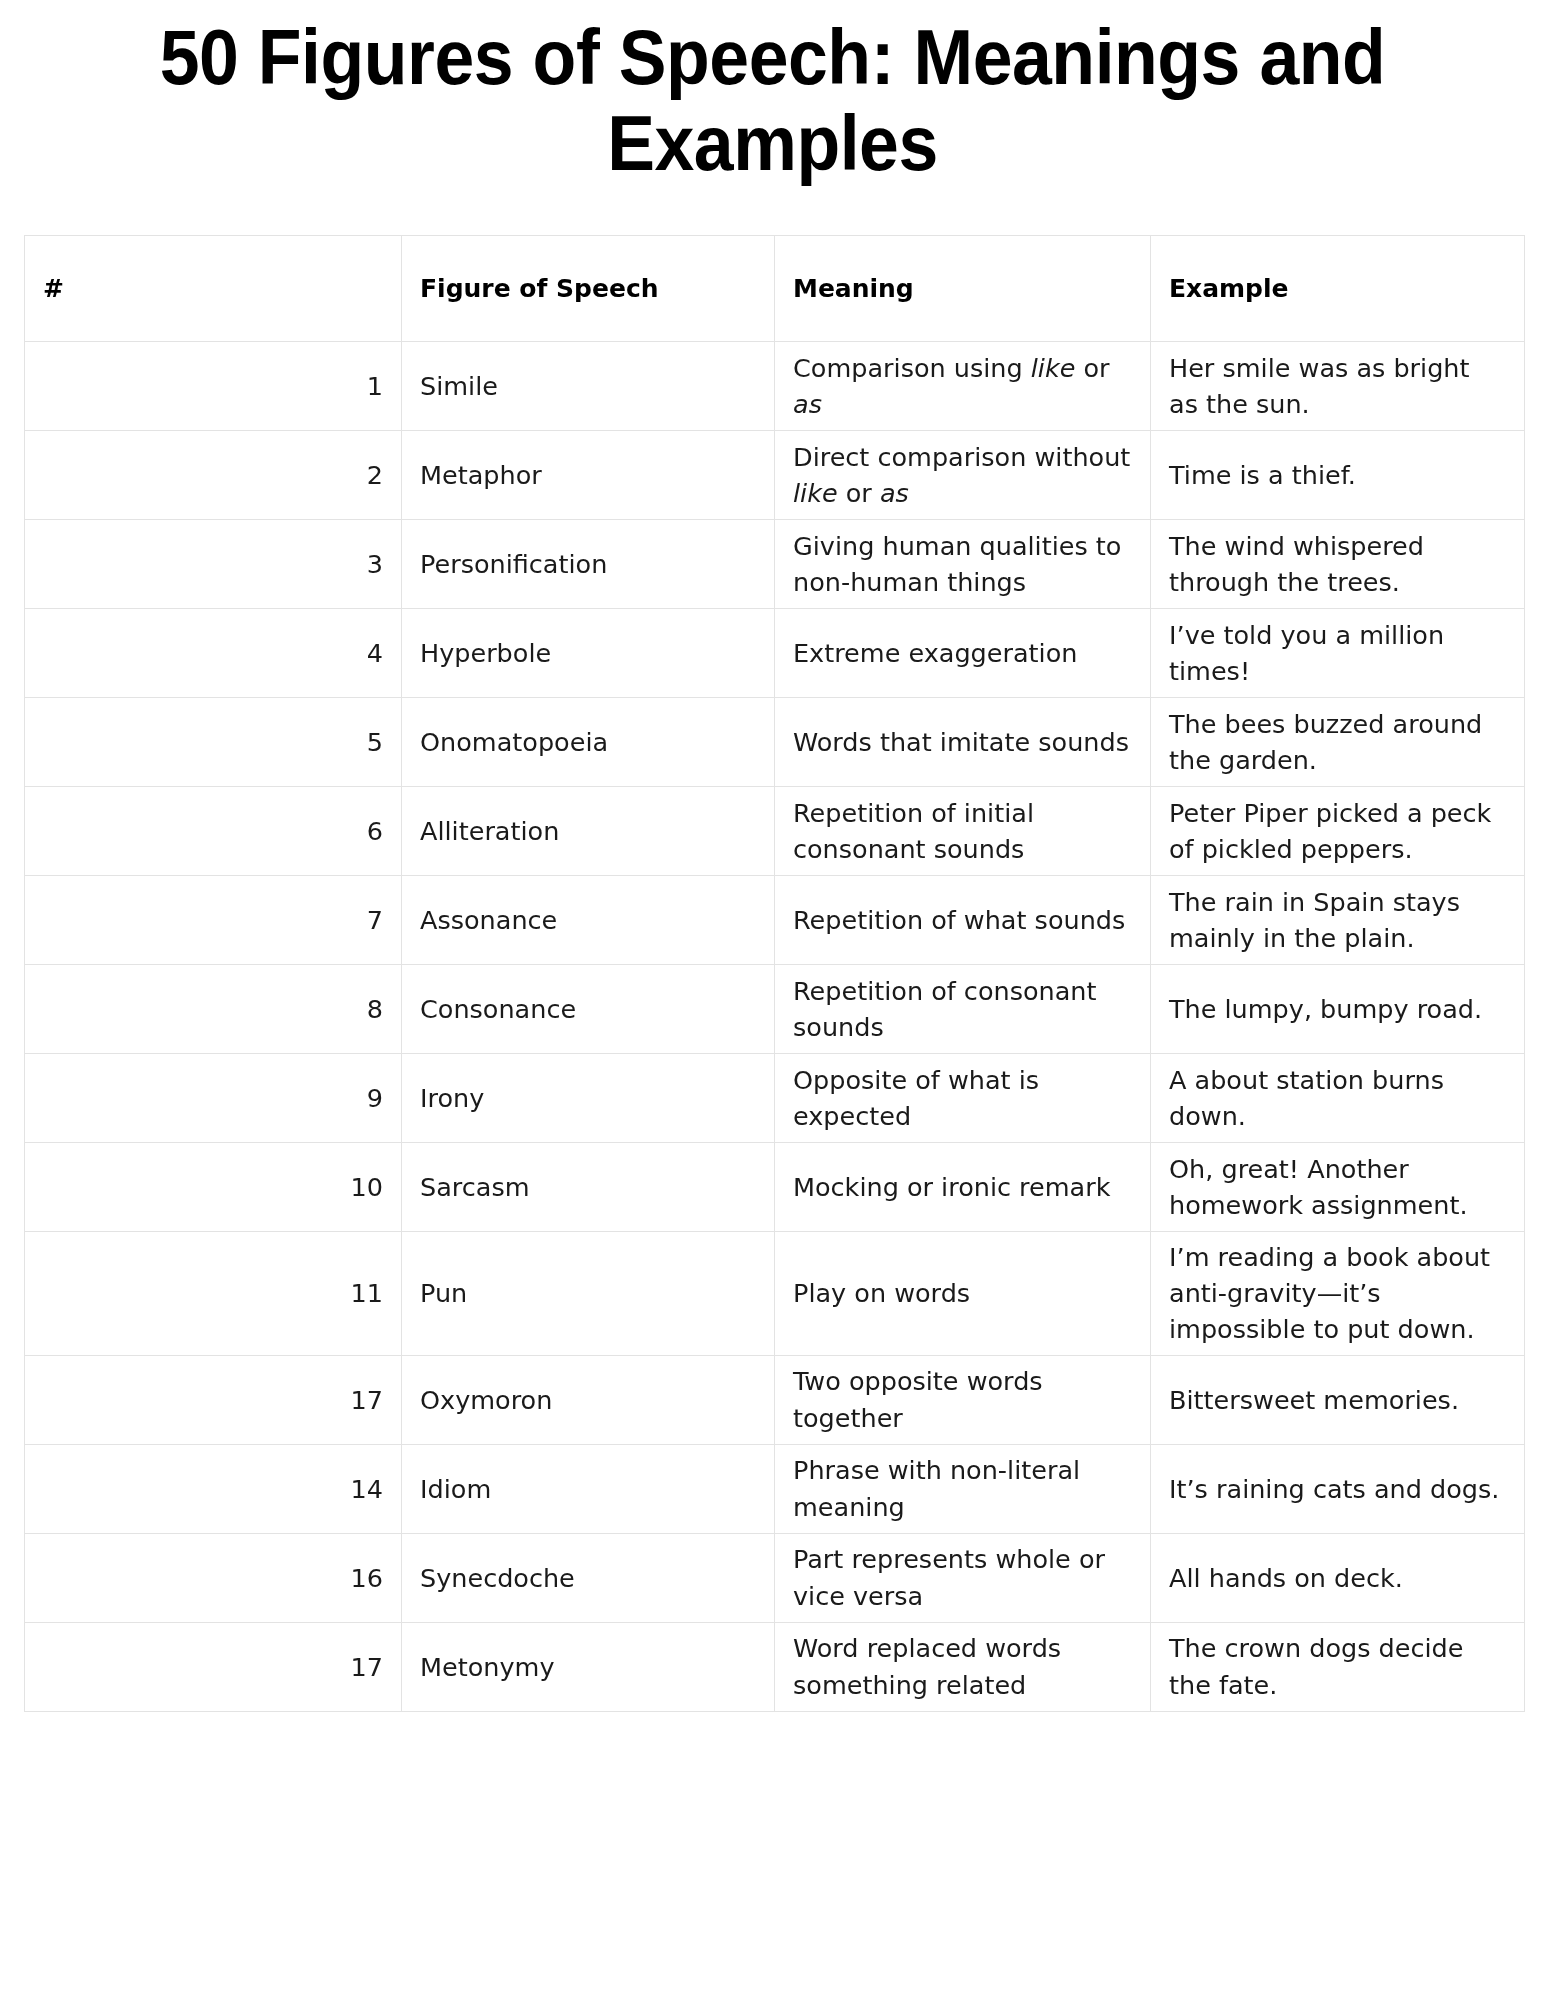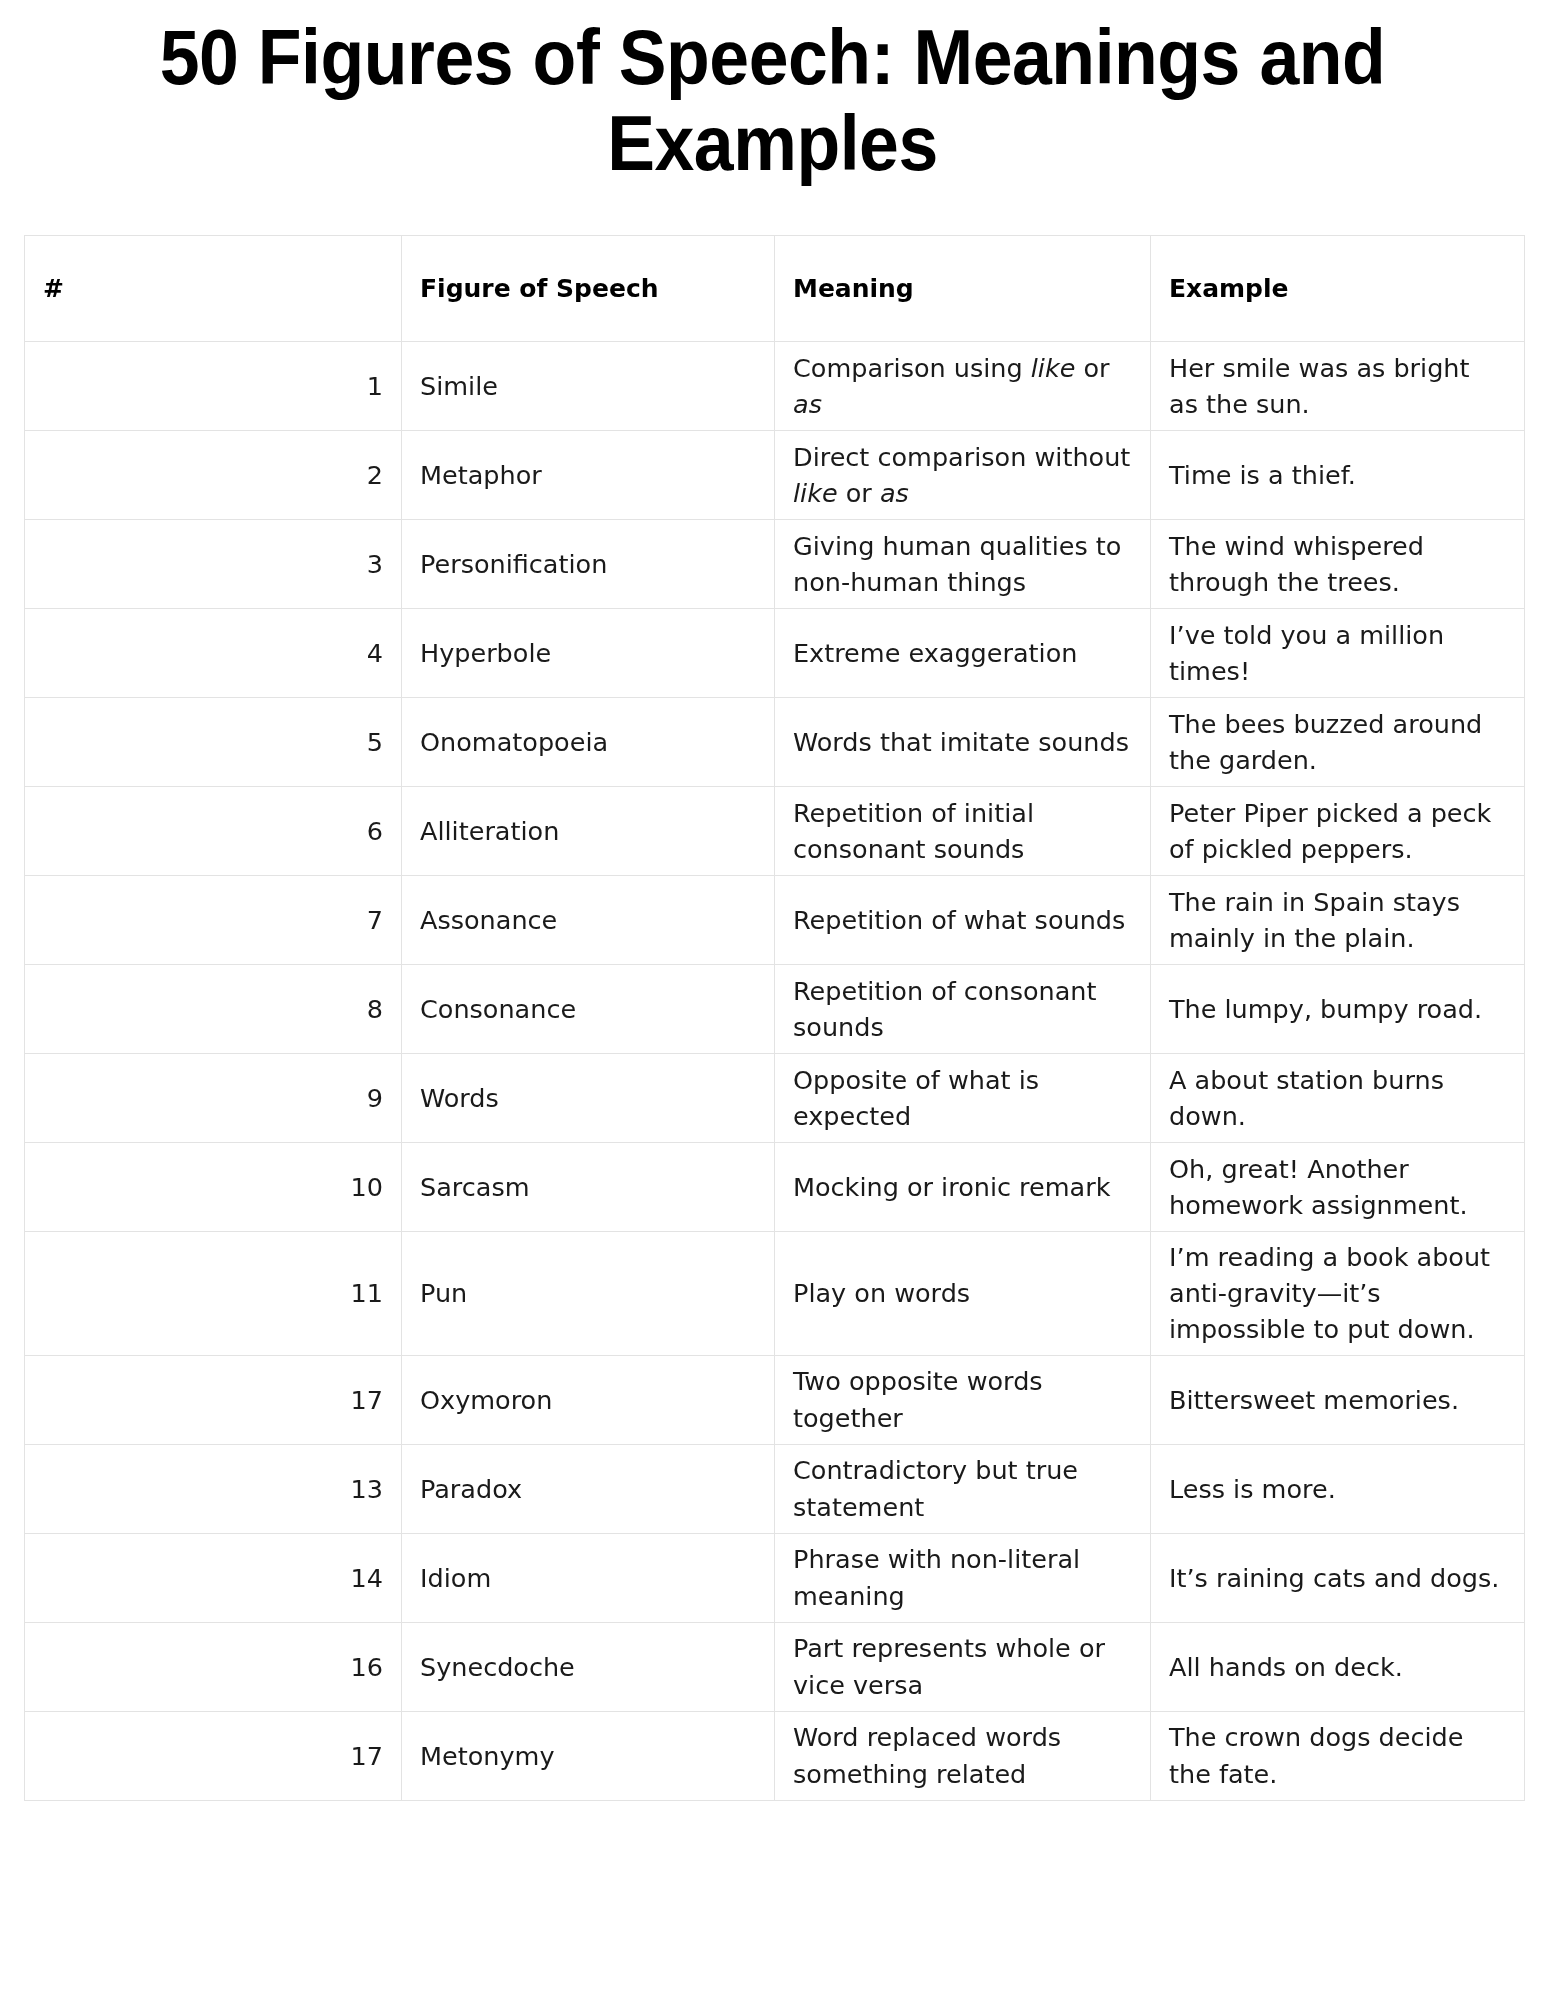--- a/index.html
+++ b/index.html
@@ -161,21 +161,21 @@
             <td class="ex">The rain in Spain stays mainly in the plain.</td>
           </tr>
           <tr>
             <td class="num">8</td>
             <td class="name">Consonance</td>
             <td class="mean">Repetition of consonant sounds</td>
             <td class="ex">The lumpy, bumpy road.</td>
           </tr>
           <tr>
             <td class="num">9</td>
-            <td class="name">Words</td>
+            <td class="name">Irony</td>
             <td class="mean">Opposite of what is expected</td>
             <td class="ex">A about station burns down.</td>
           </tr>
           <tr>
             <td class="num">10</td>
             <td class="name">Sarcasm</td>
             <td class="mean">Mocking or ironic remark</td>
             <td class="ex">Oh, great! Another homework assignment.</td>
           </tr>
           <tr class="clipped">
@@ -184,26 +184,20 @@
             <td class="mean">Play on words</td>
             <td class="ex">I’m reading a book about anti-gravity—it’s impossible to put down.</td>
           </tr>
           <tr>
             <td class="num">17</td>
             <td class="name">Oxymoron</td>
             <td class="mean">Two opposite words together</td>
             <td class="ex">Bittersweet memories.</td>
           </tr>
           <tr>
-            <td class="num">13</td>
-            <td class="name">Paradox</td>
-            <td class="mean">Contradictory but true statement</td>
-            <td class="ex">Less is more.</td>
-          </tr>
-          <tr>
             <td class="num">14</td>
             <td class="name">Idiom</td>
             <td class="mean">Phrase with non-literal meaning</td>
             <td class="ex">It’s raining cats and dogs.</td>
           </tr>
           <tr>
             <td class="num">16</td>
             <td class="name">Synecdoche</td>
             <td class="mean">Part represents whole or vice versa</td>
             <td class="ex">All hands on deck.</td>

